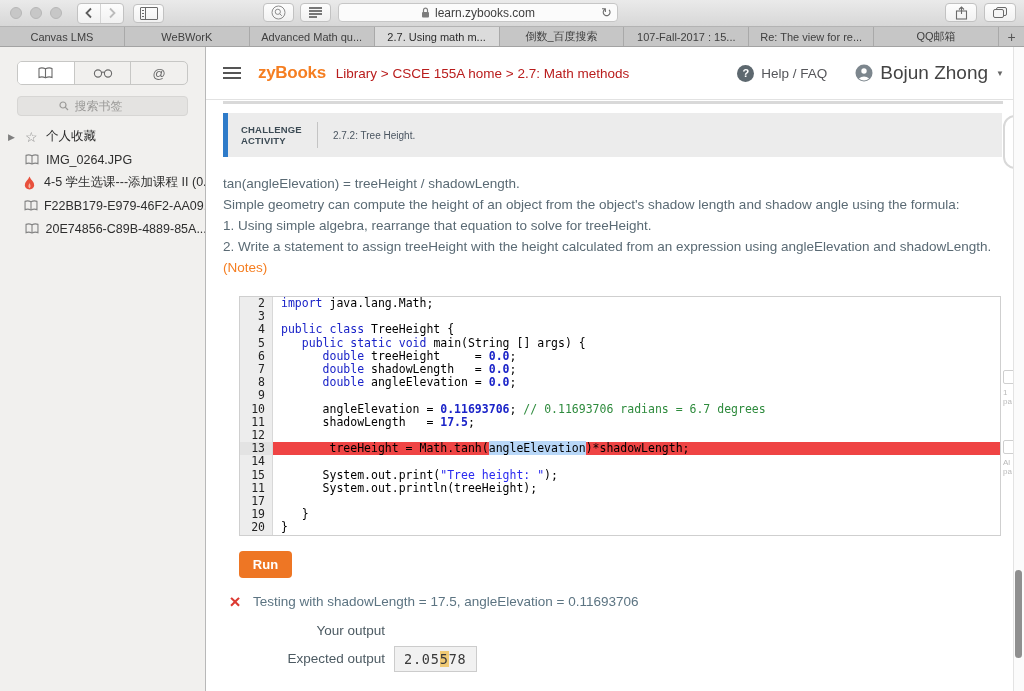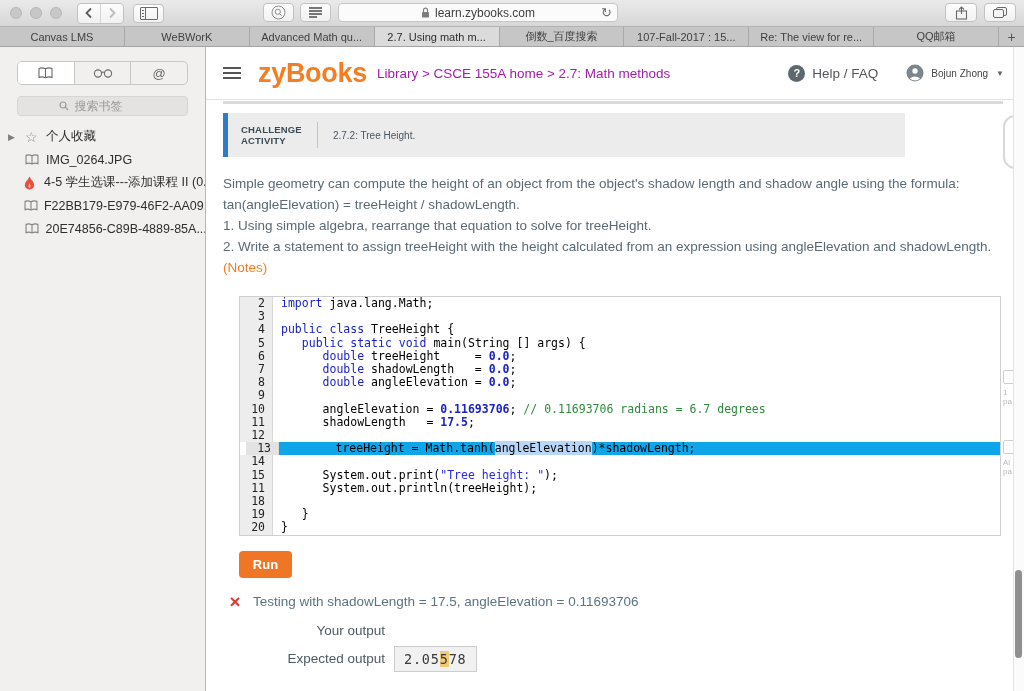--- a/index.html
+++ b/index.html
@@ -53,48 +53,48 @@
   .searchwrap input::placeholder{color:#9b9a98;}
   .bmlist{margin-top:9px;font-size:12.5px;color:#2e2e2e;}
   .bm{height:23px;display:flex;align-items:center;padding-left:8px;}
   .bm .disc{width:17px;color:#7f7f7f;font-size:9px;}
   .bm .bicon{width:21px;display:flex;align-items:center;color:#8b8b8b;font-size:14px;line-height:14px;}
   .bm .blabel{white-space:nowrap;overflow:hidden;}
   
   .main{flex:1;display:flex;flex-direction:column;background:#fff;position:relative;overflow:hidden;}
   .zyheader{height:52px;border-bottom:1px solid #e2e2e2;display:flex;align-items:center;padding:0 20px 0 17px;flex:0 0 auto;}
   .burger div{width:18px;height:2px;background:#555;margin:3px 0;}
-  .logo{margin-left:17px;font-size:27px;font-weight:bold;color:#f57e21;letter-spacing:-0.3px;}
-  .crumb{margin-left:10px;font-size:13.5px;color:#a21caf;}
+  .logo{margin-left:17px;font-size:17px;font-weight:bold;color:#f57e21;letter-spacing:-0.3px;}
+  .crumb{margin-left:10px;font-size:13.5px;color:#b91c1c;}
   .hright{margin-left:auto;display:flex;align-items:center;}
   .qicon{width:17px;height:17px;border-radius:50%;background:#5d686f;color:#fff;font-size:11px;font-weight:bold;
          display:flex;align-items:center;justify-content:center;}
   .helplabel{margin-left:7px;font-size:13.5px;color:#55565a;}
   .usergroup{display:flex;align-items:center;margin-left:28px;}
-  .uname{margin-left:7px;font-size:10px;color:#444;}
+  .uname{margin-left:7px;font-size:19px;color:#444;}
   .caret{margin-left:8px;font-size:8px;color:#666;}
   .content{flex:1;position:relative;overflow:hidden;padding-left:17px;}
   .topstrip{margin-top:1px;width:780px;height:3px;background:#d9d9d9;}
   
-  .banner{margin-top:9px;width:682px;min-height:44px;background:#ececec;border-left:5px solid #2e7bc9;
+  .banner{margin-top:9px;width:779px;min-height:44px;background:#ececec;border-left:5px solid #2e7bc9;
           display:flex;align-items:center;box-sizing:border-box;}
   .badge{margin-left:13px;font-size:9.5px;font-weight:bold;color:#3c4b55;line-height:1.2;letter-spacing:0.2px;}
   .bdivider{width:1px;height:26px;background:#c4c4c4;margin:0 15px;}
   .btitle{font-size:10px;color:#4a5560;}
   
   .prose{margin-top:16px;width:785px;font-size:13.5px;line-height:21px;color:#5a6a74;}
   .notes{color:#f57e21;}
   
   .codebox{margin-top:18px;margin-left:16px;width:762px;border:1px solid #cfcfcf;
            font-family:"DejaVu Sans Mono",monospace;font-size:11.5px;line-height:13.2px;background:#fff;box-sizing:border-box;}
   .crow{display:flex;}
   .crow .ln{flex:0 0 33px;background:#ededed;border-right:1px solid #d8d8d8;text-align:right;
             padding-right:7px;color:#222;box-sizing:border-box;}
   .crow .cd{flex:1;padding-left:8px;white-space:pre;color:#000;}
-  .crow.hl{background:#0ea5e9;margin-left:6px;}
+  .crow.hl{background:#ef4444;}
   .crow.hl .ln{background:#e3e3e3;}
   .k{color:#1a23c8;} .n{color:#1a23c8;font-weight:bold;} .s{color:#2a2af0;} .c{color:#2e8b3d;}
   .sel{background:#b8d7f8;}
   
   .runbtn{margin-top:15px;margin-left:16px;width:53px;height:27px;background:#ee7624;border:none;border-radius:4px;
           color:#fff;font-weight:bold;font-size:13px;font-family:"Liberation Sans",sans-serif;display:block;}
   .testline{margin-top:16px;margin-left:2px;display:flex;align-items:center;}
   .xmark{color:#dc3a32;font-size:19px;font-weight:bold;line-height:16px;width:20px;text-align:center;}
   .testmsg{margin-left:8px;font-size:13.5px;color:#5c7482;}
   .outrow{display:flex;align-items:center;margin-top:13px;}
@@ -299,22 +299,22 @@
           <div class="badge">
             <div>CHALLENGE</div>
             <div>ACTIVITY</div>
           </div>
           <div class="bdivider"></div>
           <div class="btitle">2.7.2: Tree Height.</div>
         </div>
 
         <div class="prose">
           <div>
+              <div>tan(angleElevation) = treeHeight / shadowLength.</div>
               <div>Simple geometry can compute the height of an object from the object's shadow length and shadow angle using the formula:</div>
-              <div>tan(angleElevation) = treeHeight / shadowLength.</div>
               <div>1. Using simple algebra, rearrange that equation to solve for treeHeight.</div>
               <div>2. Write a statement to assign treeHeight with the height calculated from an expression using angleElevation and shadowLength.</div>
             </div>
           <div class="notes">(Notes)</div>
         </div>
 
         <div class="codebox">
           <div>
               <div class="crow">
                 <span class="ln">2</span>
@@ -370,21 +370,21 @@
               </div>
               <div class="crow">
                 <span class="ln">15</span>
                 <span class="cd"><span>      System.out.print(</span><span class="s">"Tree height: "</span><span>);</span></span>
               </div>
               <div class="crow">
                 <span class="ln">11</span>
                 <span class="cd"><span>      System.out.println(treeHeight);</span></span>
               </div>
               <div class="crow">
-                <span class="ln">18</span>
+                <span class="ln">17</span>
                 <span class="cd">&nbsp;</span>
               </div>
               <div class="crow">
                 <span class="ln">19</span>
                 <span class="cd"><span>   }</span></span>
               </div>
               <div class="crow">
                 <span class="ln">20</span>
                 <span class="cd"><span>}</span></span>
               </div>

